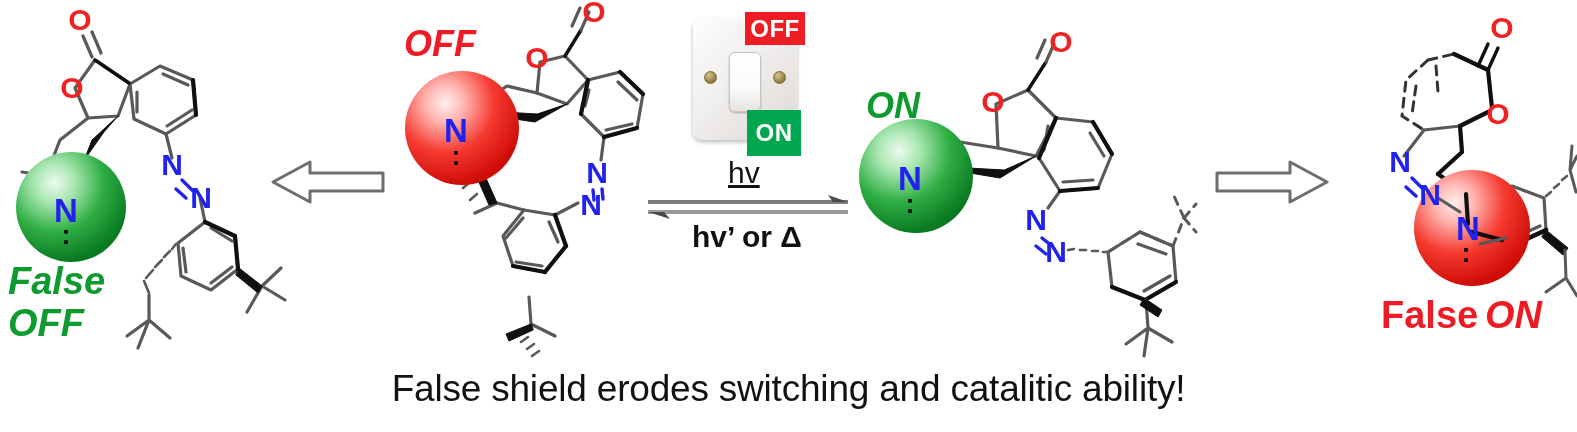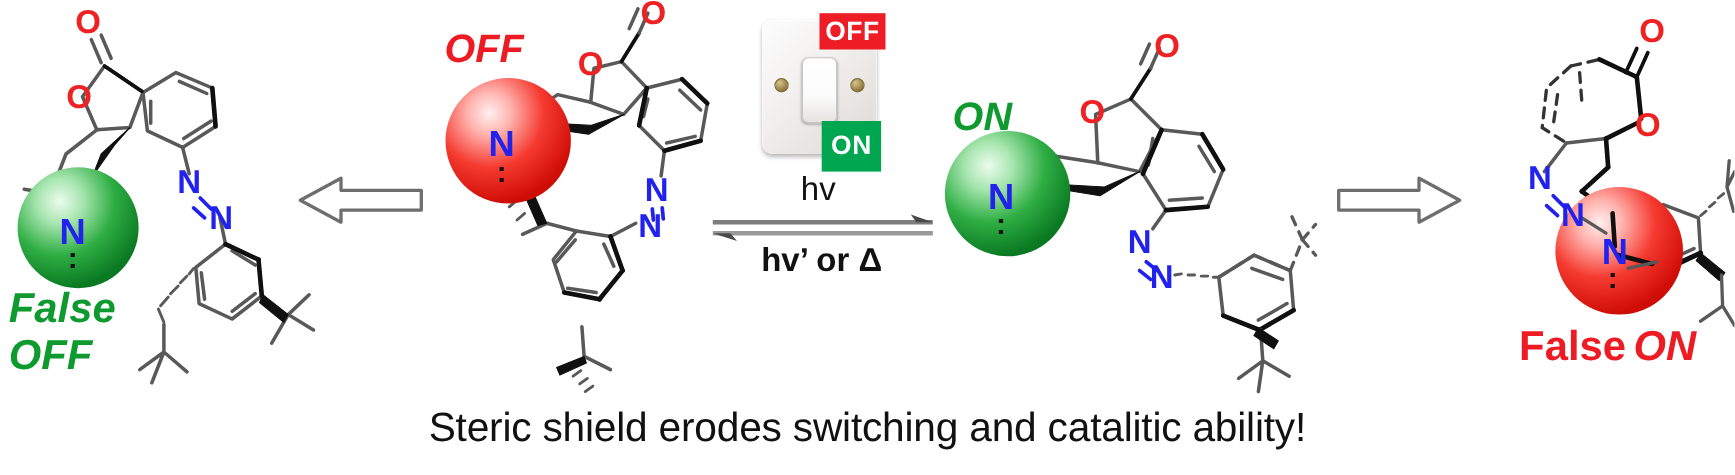--- a/index.html
+++ b/index.html
@@ -187,21 +187,21 @@
   <div class="lbl red ital" style="left:404px;top:26px;font-size:36px;">OFF</div>
 
   <div class="switch-plate">
     <div class="screw l"></div>
     <div class="screw r"></div>
     <div class="rocker"></div>
     <div class="badge off">OFF</div>
     <div class="badge on">ON</div>
   </div>
 
-  <div class="lbl" style="left:728px;top:158px;font-size:30px;color:#111;font-weight:normal;">hv</div>
+  <div class="lbl" style="left:728px;top:158px;font-size:30px;color:#111;font-weight:normal;text-decoration:underline;">hv</div>
   <svg class="abs" style="left:640px;top:192px;" width="220" height="32" viewBox="0 0 220 32">
     <line x1="8" y1="10" x2="208" y2="10" stroke="#7d7d7d" stroke-width="4"></line>
     <path d="M208,10 L188,3 L193,10 Z" fill="#4a4a4a"></path>
     <line x1="8" y1="20" x2="208" y2="20" stroke="#9a9a9a" stroke-width="4"></line>
     <path d="M8,20 L30,27 L24,20 Z" fill="#4a4a4a"></path>
   </svg>
   <div class="lbl" style="left:692px;top:222px;font-size:30px;color:#111;font-weight:bold;">hv’ or Δ</div>
 
   <svg class="abs" style="left:840px;top:0px;" width="360" height="370" viewBox="0 0 360 370">
     <g fill="none" stroke="#595959" stroke-width="3.2" stroke-linecap="round" stroke-linejoin="round">
@@ -347,15 +347,15 @@
       <line x1="92" y1="178" x2="102" y2="188"></line>
       <line x1="86" y1="187" x2="96" y2="196"></line>
     </g>
     <text x="148" y="240" font-size="33" font-weight="bold" fill="#2222EE" text-anchor="middle" font-family="Liberation Sans, sans-serif">N</text>
     <text x="146" y="262" font-size="27" font-weight="bold" fill="#111" text-anchor="middle" font-family="Liberation Sans, sans-serif">:</text>
   </svg>
 
   <div class="lbl red" style="left:1381px;top:296px;font-size:38px;">False</div>
   <div class="lbl red ital" style="left:1485px;top:296px;font-size:38px;">ON</div>
 
-  <div class="caption">Steric shield erodes switching and catalitic ability!</div>
+  <div class="caption">False shield erodes switching and catalitic ability!</div>
 
 </div>
 
 </body></html>

